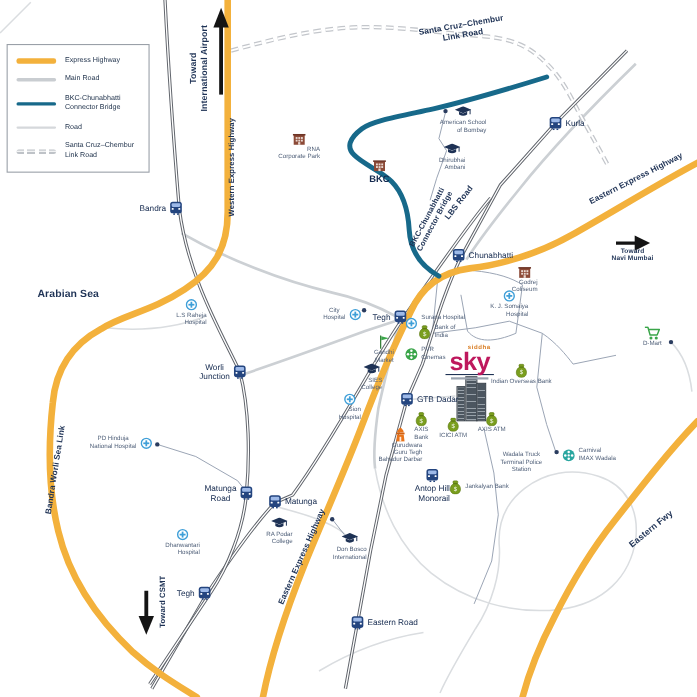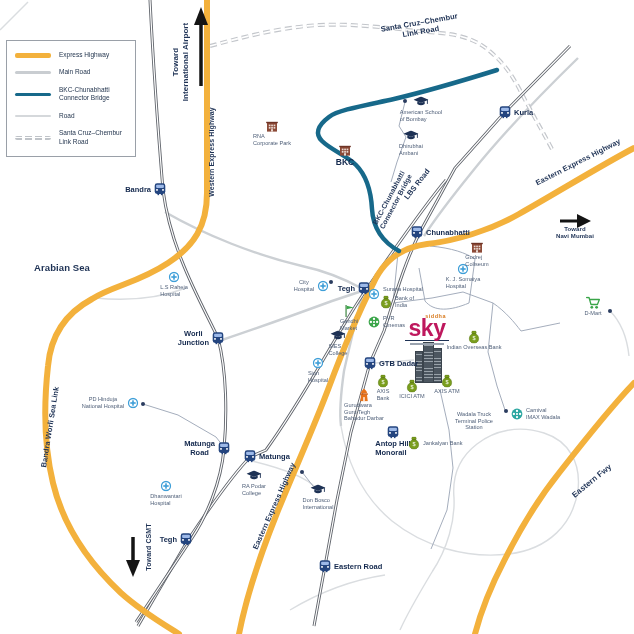--- a/index.html
+++ b/index.html
@@ -17,25 +17,25 @@
   .sw-road{height:1.6px;background:#d5d8db}
   .sw-link{height:4px;background:repeating-linear-gradient(90deg,#bfc3c8 0 7px,transparent 7px 10px)}
   .sw-link i{position:absolute;left:0;right:0;top:1.3px;height:1.5px;display:block;
              background:repeating-linear-gradient(90deg,#fff 0 7px,transparent 7px 10px)}
   .llab{font-size:6.5px;color:#24364f;white-space:pre-line;line-height:1.3}
   
   #markers{position:absolute;inset:0;z-index:4}
   .place{position:absolute;width:0;height:0}
   .pic{position:absolute;left:0;top:0;transform:translate(-50%,-50%);line-height:0;display:block}
   .plb{position:absolute;white-space:pre;line-height:1.2}
-  .a-below{top:7px;left:0;transform:translateX(-50%);text-align:left}
+  .a-below{top:7px;left:0;transform:translateX(-50%);text-align:right}
   .a-right{left:9px;top:0;transform:translateY(-50%);text-align:left}
   .a-left{right:9px;top:0;transform:translateY(-50%);text-align:center}
   .a-center{left:0;top:0;transform:translate(-50%,-50%);text-align:center}
-  .lb-sta{font-size:7.5px;font-weight:700;color:#14294e}
+  .lb-sta{font-size:7.5px;font-weight:400;color:#14294e}
   .lb-sm{font-size:5.6px;color:#51617a;font-weight:400}
   .lb-bkc{font-size:8.5px;font-weight:700;color:#14294e}
   .rlb{position:absolute;font-weight:700;color:#1e3255;white-space:pre;text-align:center;
        line-height:1.2;letter-spacing:.1px;z-index:3}
   
   .skylogo{position:absolute;left:405px;top:313px;width:44px;z-index:3}
   .skylogo .siddha{display:block;font-size:5.5px;font-weight:700;color:#d87a1e;text-align:right;
                    letter-spacing:.5px;margin-right:3px}
   .skylogo .sky{display:block;font-size:23px;font-weight:700;color:#be185d;line-height:.82;
                 letter-spacing:-.5px;text-align:center}

